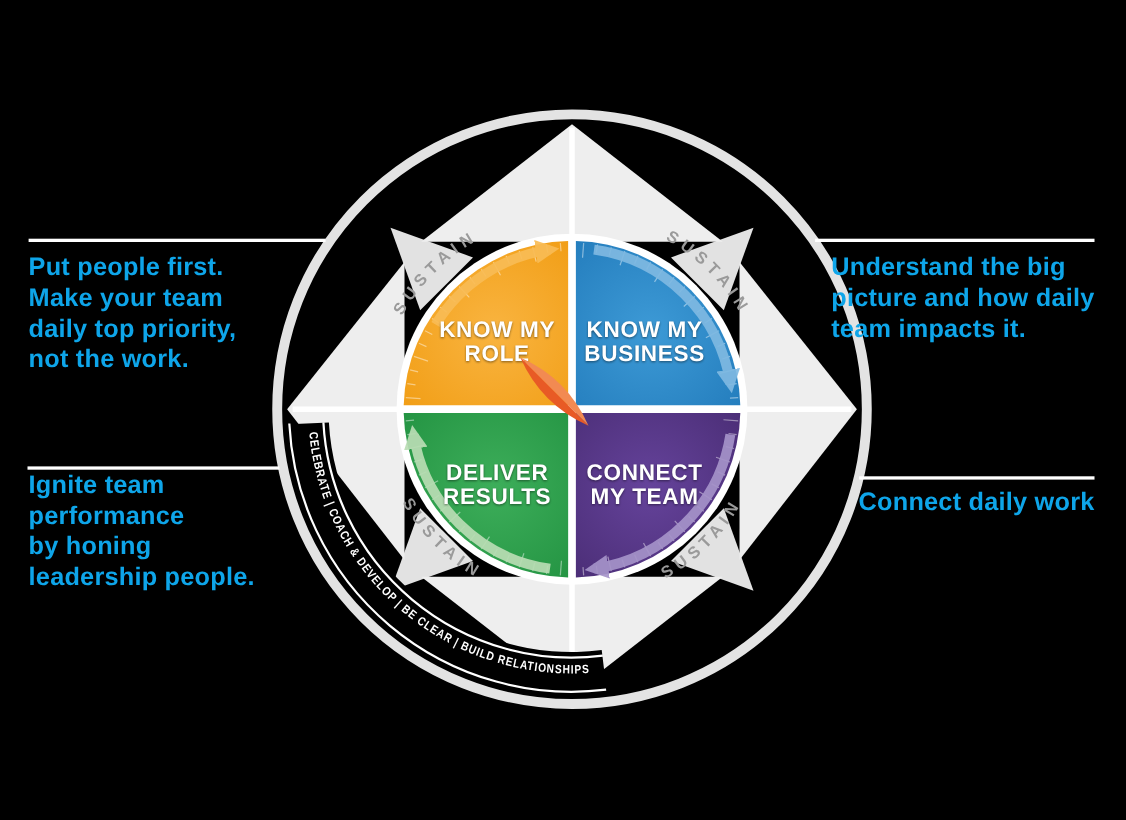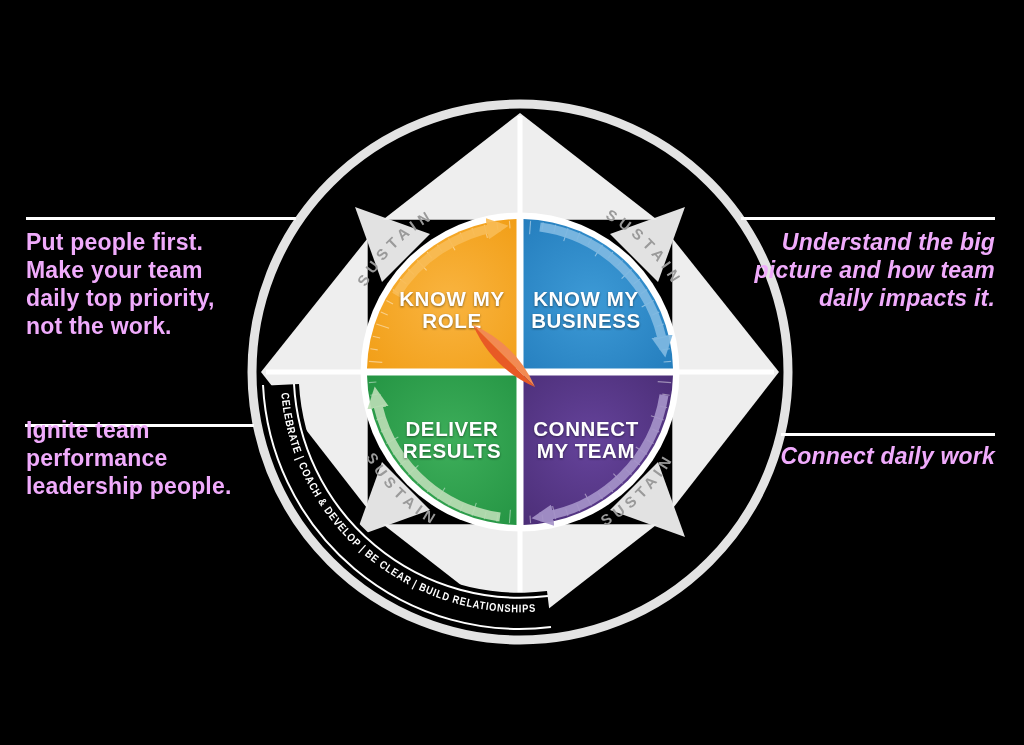--- a/index.html
+++ b/index.html
@@ -1,21 +1,21 @@
 <!DOCTYPE html>
 <html><head>
 <meta charset="utf-8">
 <style>
   html,body{margin:0;padding:0;background:#000;}
   #stage{position:relative;width:1024px;height:745px;background:#000;overflow:hidden;
          font-family:"Liberation Sans", sans-serif;}
   .rule{position:absolute;height:3px;background:#fff;}
-  .note{position:absolute;color:#f0abfc;font-weight:800;font-size:23px;line-height:28px;
+  .note{position:absolute;color:#0ea5e9;font-weight:800;font-size:23px;line-height:28px;
         letter-spacing:0.2px;}
-  .note.right{text-align:right;font-style:italic;}
+  .note.right{}
   .qlabel{font-family:"Liberation Sans", sans-serif;font-weight:bold;font-size:20.5px;
           letter-spacing:0.6px;fill:#ffffff;}
   .qshadow{filter:drop-shadow(0px 1px 1px rgba(0,0,0,0.45));}
   .sustain{font-family:"Liberation Sans", sans-serif;font-weight:600;font-size:15px;
            letter-spacing:5px;fill:#9A9A9A;}
   .arctext{font-family:"Liberation Sans", sans-serif;font-weight:bold;font-size:11px;
            letter-spacing:1px;fill:#ffffff;}
   svg{position:absolute;left:0;top:0;}
 </style>
 </head>
@@ -206,24 +206,25 @@
   <div class="rule" style="left:781px;top:433px;width:214px;"></div>
 
   <div class="note" style="left:26px;top:228px;">
     <div>Put people first.</div>
     <div>Make your team</div>
     <div>daily top priority,</div>
     <div>not the work.</div>
   </div>
   <div class="note right" style="right:29px;top:228px;">
     <div>Understand the big</div>
-    <div>picture and how team</div>
-    <div>daily impacts it.</div>
-  </div>
-  <div class="note" style="left:26px;top:416px;">
+    <div>picture and how daily</div>
+    <div>team impacts it.</div>
+  </div>
+  <div class="note" style="left:26px;top:426px;">
     <div>Ignite team</div>
     <div>performance</div>
+    <div>by honing</div>
     <div>leadership people.</div>
   </div>
   <div class="note right" style="right:29px;top:442px;">
     <div>Connect daily work</div>
   </div>
 </div>
 
 </body></html>

